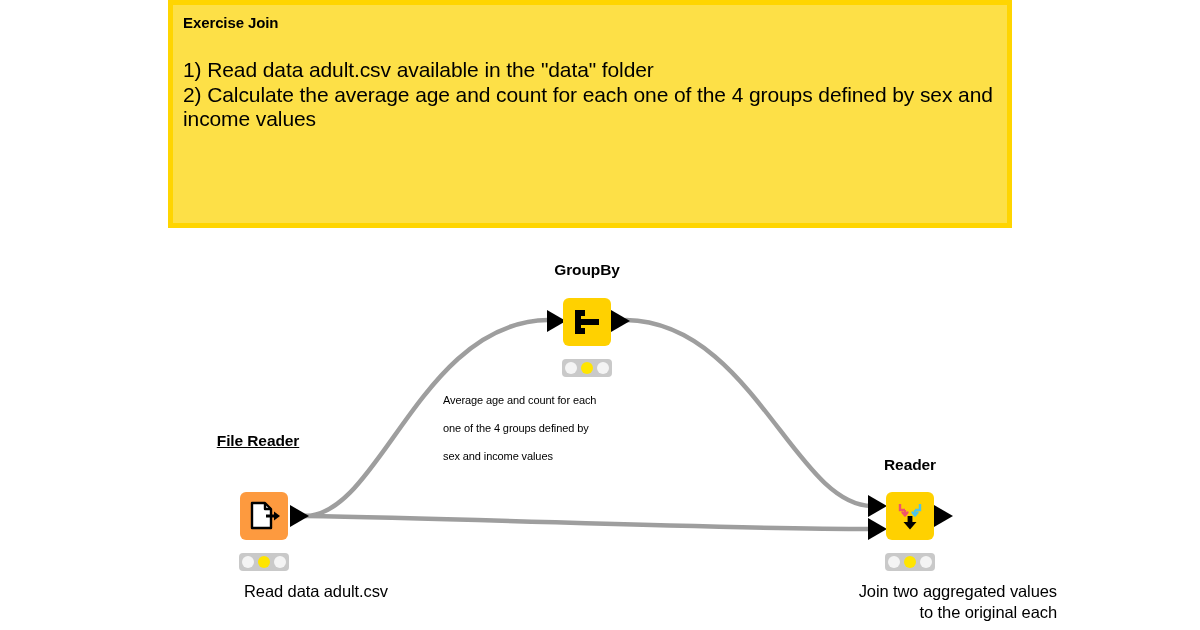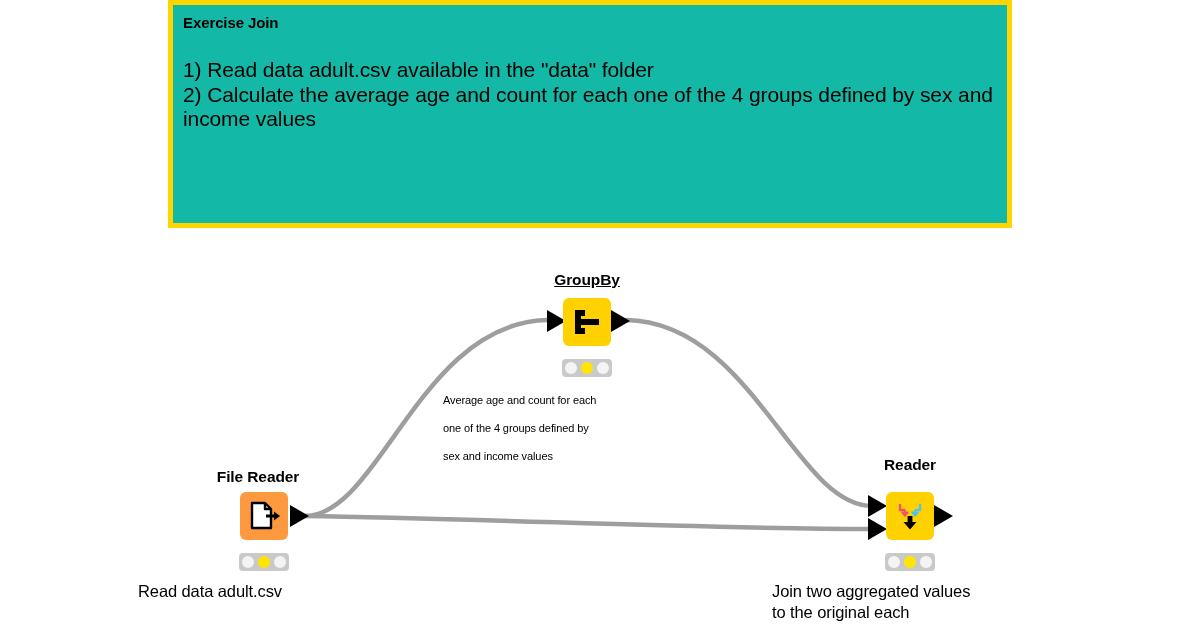--- a/index.html
+++ b/index.html
@@ -17,21 +17,21 @@
   }
 
   
   #annotation-box {
     position: absolute;
     left: 168px;
     top: 0px;
     width: 844px;
     height: 228px;
     box-sizing: border-box;
-    background: #14b8a6;
+    background: #fde047;
     border: 5px solid #FFD500;
   }
   #annotation-inner {
     padding: 8px 10px 0 10px;
   }
   #annotation-title {
     font-size: 15px;
     font-weight: bold;
     line-height: 19px;
     letter-spacing: -0.1px;
@@ -91,33 +91,33 @@
     border-radius: 50%;
     background: #f4f4f4;
   }
   .status-led.on {
     background: #FFE500;
   }
   .node-label {
     position: absolute;
     font-size: 16.5px;
     line-height: 21px;
-    text-align: left;
+    text-align: right;
     letter-spacing: -0.1px;
     white-space: pre-line;
   }
 
   
   #node-file-reader      { left: 240px; top: 492px; background: #FD9A3F; }
-  #title-file-reader     { left: 169px; top: 468px; width: 178px; }
+  #title-file-reader     { left: 169px; top: 432px; width: 178px; text-decoration: underline; }
   #status-file-reader    { left: 239px; top: 553px; }
   #label-file-reader     { left: 138px; top: 581px; width: 250px; }
 
   #node-groupby          { left: 563px; top: 298px; background: #FFD100; }
-  #title-groupby         { left: 500px; top: 271px; width: 174px; text-decoration: underline; }
+  #title-groupby         { left: 500px; top: 261px; width: 174px; }
   #status-groupby        { left: 562px; top: 359px; }
 
   #node-joiner           { left: 886px; top: 492px; background: #FFD100; }
   #title-joiner          { left: 815px; top: 456px; width: 190px; }
   #status-joiner         { left: 885px; top: 553px; }
   #label-joiner          { left: 772px; top: 581px; width: 285px; }
 
   
   #mid-annotation {
     position: absolute;

